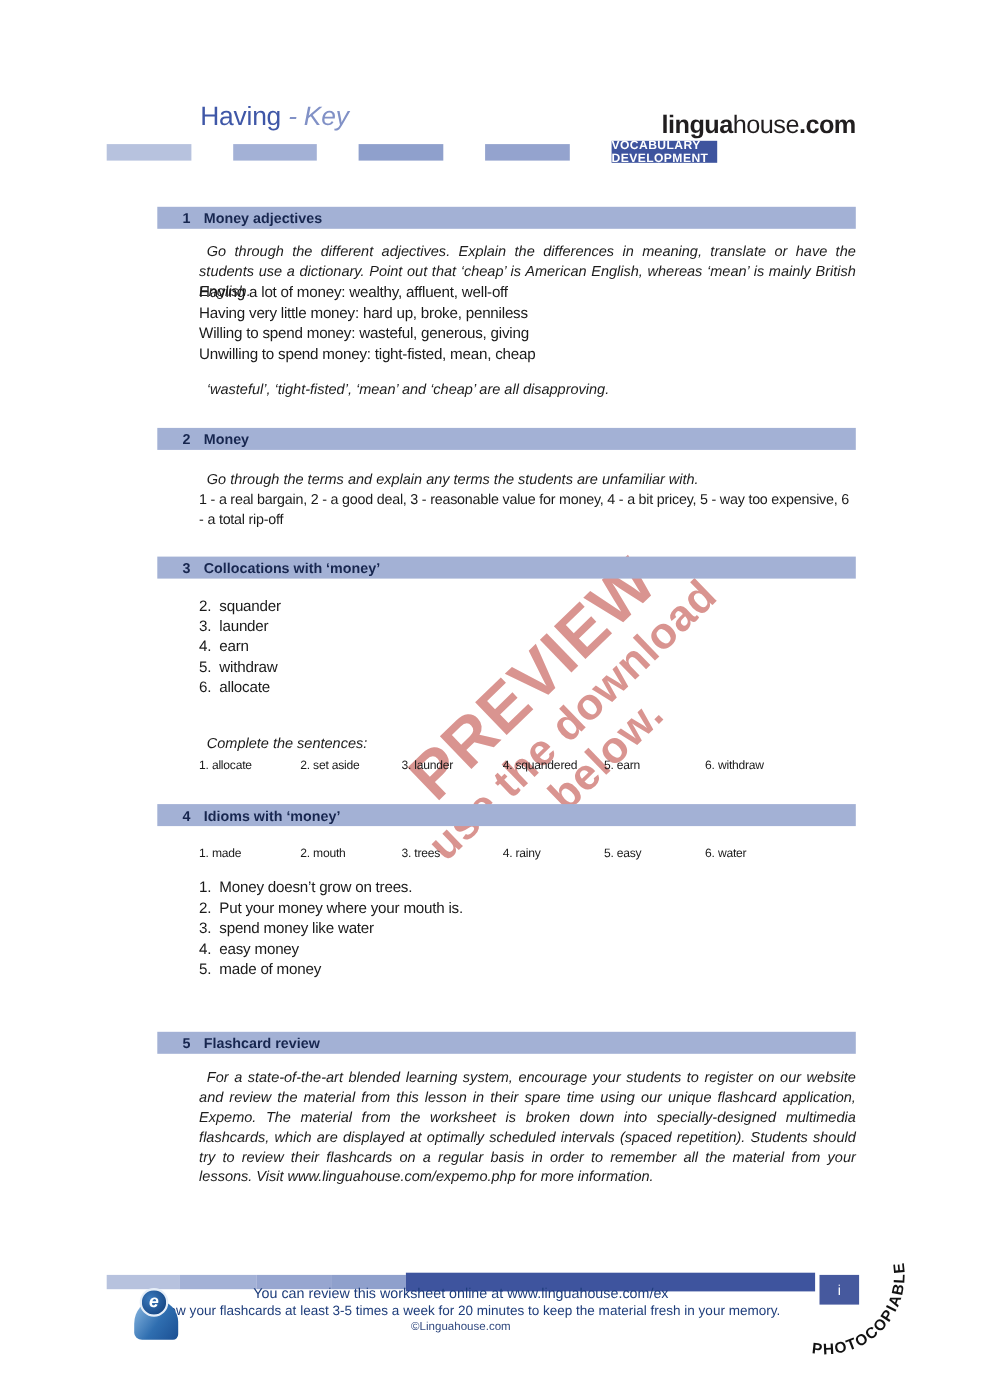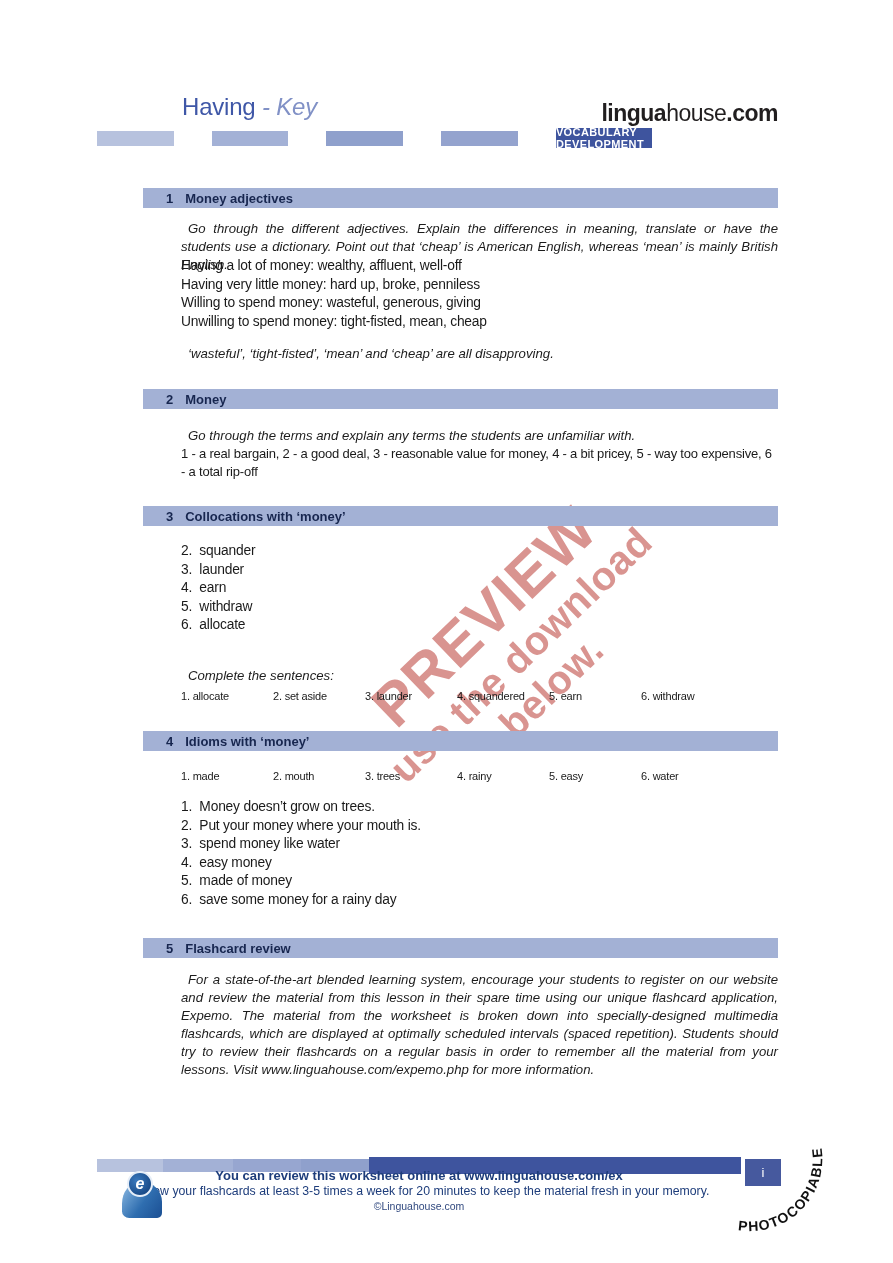--- a/index.html
+++ b/index.html
@@ -51,21 +51,21 @@
   .bseg.s1{width:66px;background:#b7c2de;}
   .bseg.s2{width:70px;background:#a3b1d6;}
   .bseg.s3{width:68px;background:#97a6d0;}
   .bseg.s4{width:68px;background:#8fa0cc;}
   .bseg-dark{flex:1;height:17px;background:#3e549e;}
   .page-num{
     position:absolute;left:745px;top:1159px;width:36px;height:27px;background:#46599e;
     color:#fff;font-size:13px;text-align:center;line-height:27px;z-index:2;
   }
   .foot-text{position:absolute;left:97px;top:1168px;width:644px;text-align:center;color:#1e3d7b;z-index:1;}
-  .foot-text .f1{font-size:13px;font-weight:bold;line-height:16px;}
+  .foot-text .f1{font-size:13px;font-weight:normal;line-height:16px;}
   .foot-text .f2{font-size:12.3px;line-height:15px;}
   .foot-text .f3{font-size:10.5px;line-height:14px;color:#31497f;}
   .photocopiable{position:absolute;left:728px;top:1126px;z-index:1;}
   .expemo{position:absolute;left:121px;top:1171px;width:46px;height:48px;z-index:2;}
   .expemo .head{
     position:absolute;left:1px;top:11px;width:40px;height:36px;
     background:linear-gradient(125deg,#8fbce4 0%,#2f6eb0 55%,#1b4f93 100%);
     border-radius:46% 50% 12% 18% / 60% 55% 14% 18%;
   }
   .expemo .e-circle{
@@ -150,21 +150,20 @@
     <span>4. rainy</span>
     <span>5. easy</span>
     <span>6. water</span>
   </div>
   <div class="blk vlist" style="top:798px">
     <div>1.  Money doesn’t grow on trees.</div>
     <div>2.  Put your money where your mouth is.</div>
     <div>3.  spend money like water</div>
     <div>4.  easy money</div>
     <div>5.  made of money</div>
-    <div>6.  save some money for a rainy day</div>
   </div>
 
   <div class="sec-bar" style="top:938px">
     <span>5</span>
     <span class="lbl">Flashcard review</span>
   </div>
   <div class="blk note" style="top:971px">For a state-of-the-art blended learning system, encourage your students to register on our website and review the material from this lesson in their spare time using our unique flashcard application, Expemo. The material from the worksheet is broken down into specially-designed multimedia flashcards, which are displayed at optimally scheduled intervals (spaced repetition). Students should try to review their flashcards on a regular basis in order to remember all the material from your lessons. Visit www.linguahouse.com/expemo.php for more information.</div>
 
   <div class="bot-bar">
     <div class="bseg s1"></div>

